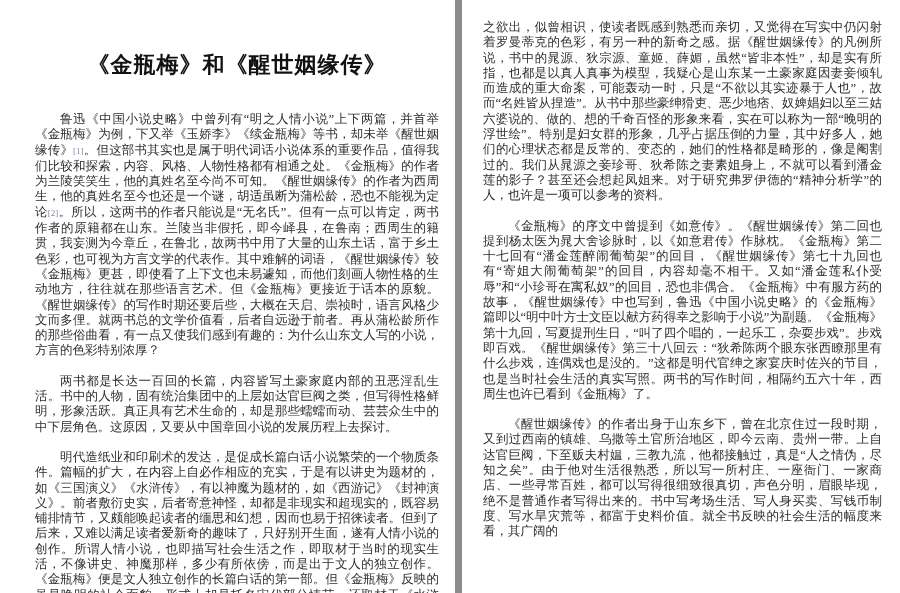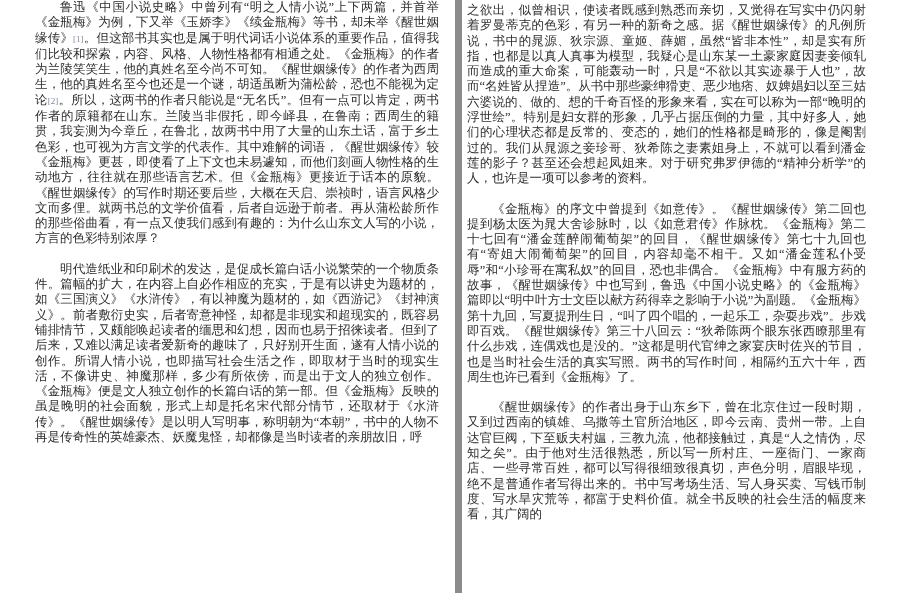--- a/index.html
+++ b/index.html
@@ -11,42 +11,44 @@
   }
   .divider {
     position:absolute; left:455px; top:0; width:7px; height:593px;
     background:#8b8b8b;
   }
   .page {
     position:absolute; top:0; height:593px; overflow:hidden;
     font-size:12.5px; line-height:15.3px; text-align:justify;
   }
   .page-left  { left:35px;  width:404px; }
-  .page-right { left:467px; width:399px; padding-top:3px; box-sizing:border-box; }
+  .page-right { left:483px; width:399px; padding-top:20px; box-sizing:border-box; }
   .title {
     text-align:center; font-weight:bold; font-size:22px; line-height:26px;
     color:#111111; letter-spacing:1px; margin:52px 0 34px 0;
   }
   p { margin:0 0 15px 0; }
   p.indent { text-indent:2em; }
   p.noindent { text-indent:0; }
   .ref {
     font-size:9px; color:#7d8ba1; letter-spacing:0;
     vertical-align:baseline; cursor:pointer;
   }
 </style>
 </head>
 <body>
 
 <div class="canvas">
 
   <div class="page page-left">
+    <div class="title">《金瓶梅》和《醒世姻缘传》</div>
 
     <p class="indent"><span>鲁迅《中国小说史略》中曾列有“明之人情小说”上下两篇，并首举《金瓶梅》为例，下又举《玉娇李》《续金瓶梅》等书，却未举《醒世姻缘传》</span><span class="ref">[1]</span><span>。但这部书其实也是属于明代词话小说体系的重要作品，值得我们比较和探索，内容、风格、人物性格都有相通之处。《金瓶梅》的作者为兰陵笑笑生，他的真姓名至今尚不可知。《醒世姻缘传》的作者为西周生，他的真姓名至今也还是一个谜，胡适虽断为蒲松龄，恐也不能视为定论</span><span class="ref">[2]</span><span>。所以，这两书的作者只能说是“无名氏”。但有一点可以肯定，两书作者的原籍都在山东。兰陵当非假托，即今峄县，在鲁南；西周生的籍贯，我妄测为今章丘，在鲁北，故两书中用了大量的山东土话，富于乡土色彩，也可视为方言文学的代表作。其中难解的词语，《醒世姻缘传》较《金瓶梅》更甚，即使看了上下文也未易遽知，而他们刻画人物性格的生动地方，往往就在那些语言艺术。但《金瓶梅》更接近于话本的原貌。《醒世姻缘传》的写作时期还要后些，大概在天启、崇祯时，语言风格少文而多俚。就两书总的文学价值看，后者自远逊于前者。再从蒲松龄所作的那些俗曲看，有一点又使我们感到有趣的：为什么山东文人写的小说，方言的色彩特别浓厚？</span></p>
 
+    <p class="indent">两书都是长达一百回的长篇，内容皆写土豪家庭内部的丑恶淫乱生活。书中的人物，固有统治集团中的上层如达官巨阀之类，但写得性格鲜明，形象活跃。真正具有艺术生命的，却是那些蠕蠕而动、芸芸众生中的中下层角色。这原因，又要从中国章回小说的发展历程上去探讨。</p>
 
     <p class="indent">明代造纸业和印刷术的发达，是促成长篇白话小说繁荣的一个物质条件。篇幅的扩大，在内容上自必作相应的充实，于是有以讲史为题材的，如《三国演义》《水浒传》，有以神魔为题材的，如《西游记》《封神演义》。前者敷衍史实，后者寄意神怪，却都是非现实和超现实的，既容易铺排情节，又颇能唤起读者的缅思和幻想，因而也易于招徕读者。但到了后来，又难以满足读者爱新奇的趣味了，只好别开生面，遂有人情小说的创作。所谓人情小说，也即描写社会生活之作，即取材于当时的现实生活，不像讲史、神魔那样，多少有所依傍，而是出于文人的独立创作。《金瓶梅》便是文人独立创作的长篇白话的第一部。但《金瓶梅》反映的虽是晚明的社会面貌，形式上却是托名宋代部分情节，还取材于《水浒传》。《醒世姻缘传》是以明人写明事，称明朝为“本朝”，书中的人物不再是传奇性的英雄豪杰、妖魔鬼怪，却都像是当时读者的亲朋故旧，呼</p>
   </div>
 
   <div class="divider"></div>
 
   <div class="page page-right">
     <p class="noindent">之欲出，似曾相识，使读者既感到熟悉而亲切，又觉得在写实中仍闪射着罗曼蒂克的色彩，有另一种的新奇之感。据《醒世姻缘传》的凡例所说，书中的晁源、狄宗源、童姬、薛媚，虽然“皆非本性”，却是实有所指，也都是以真人真事为模型，我疑心是山东某一土豪家庭因妻妾倾轧而造成的重大命案，可能轰动一时，只是“不欲以其实迹暴于人也”，故而“名姓皆从捏造”。从书中那些豪绅猾吏、恶少地痞、奴婢娼妇以至三姑六婆说的、做的、想的千奇百怪的形象来看，实在可以称为一部“晚明的浮世绘”。特别是妇女群的形象，几乎占据压倒的力量，其中好多人，她们的心理状态都是反常的、变态的，她们的性格都是畸形的，像是阉割过的。我们从晁源之妾珍哥、狄希陈之妻素姐身上，不就可以看到潘金莲的影子？甚至还会想起凤姐来。对于研究弗罗伊德的“精神分析学”的人，也许是一项可以参考的资料。</p>
 
     <p class="indent">《金瓶梅》的序文中曾提到《如意传》。《醒世姻缘传》第二回也提到杨太医为晁大舍诊脉时，以《如意君传》作脉枕。《金瓶梅》第二十七回有“潘金莲醉闹葡萄架”的回目，《醒世姻缘传》第七十九回也有“寄姐大闹葡萄架”的回目，内容却毫不相干。又如“潘金莲私仆受辱”和“小珍哥在寓私奴”的回目，恐也非偶合。《金瓶梅》中有服方药的故事，《醒世姻缘传》中也写到，鲁迅《中国小说史略》的《金瓶梅》篇即以“明中叶方士文臣以献方药得幸之影响于小说”为副题。《金瓶梅》第十九回，写夏提刑生日，“叫了四个唱的，一起乐工，杂耍步戏”。步戏即百戏。《醒世姻缘传》第三十八回云：“狄希陈两个眼东张西瞭那里有什么步戏，连偶戏也是没的。”这都是明代官绅之家宴庆时佐兴的节目，也是当时社会生活的真实写照。两书的写作时间，相隔约五六十年，西周生也许已看到《金瓶梅》了。</p>

